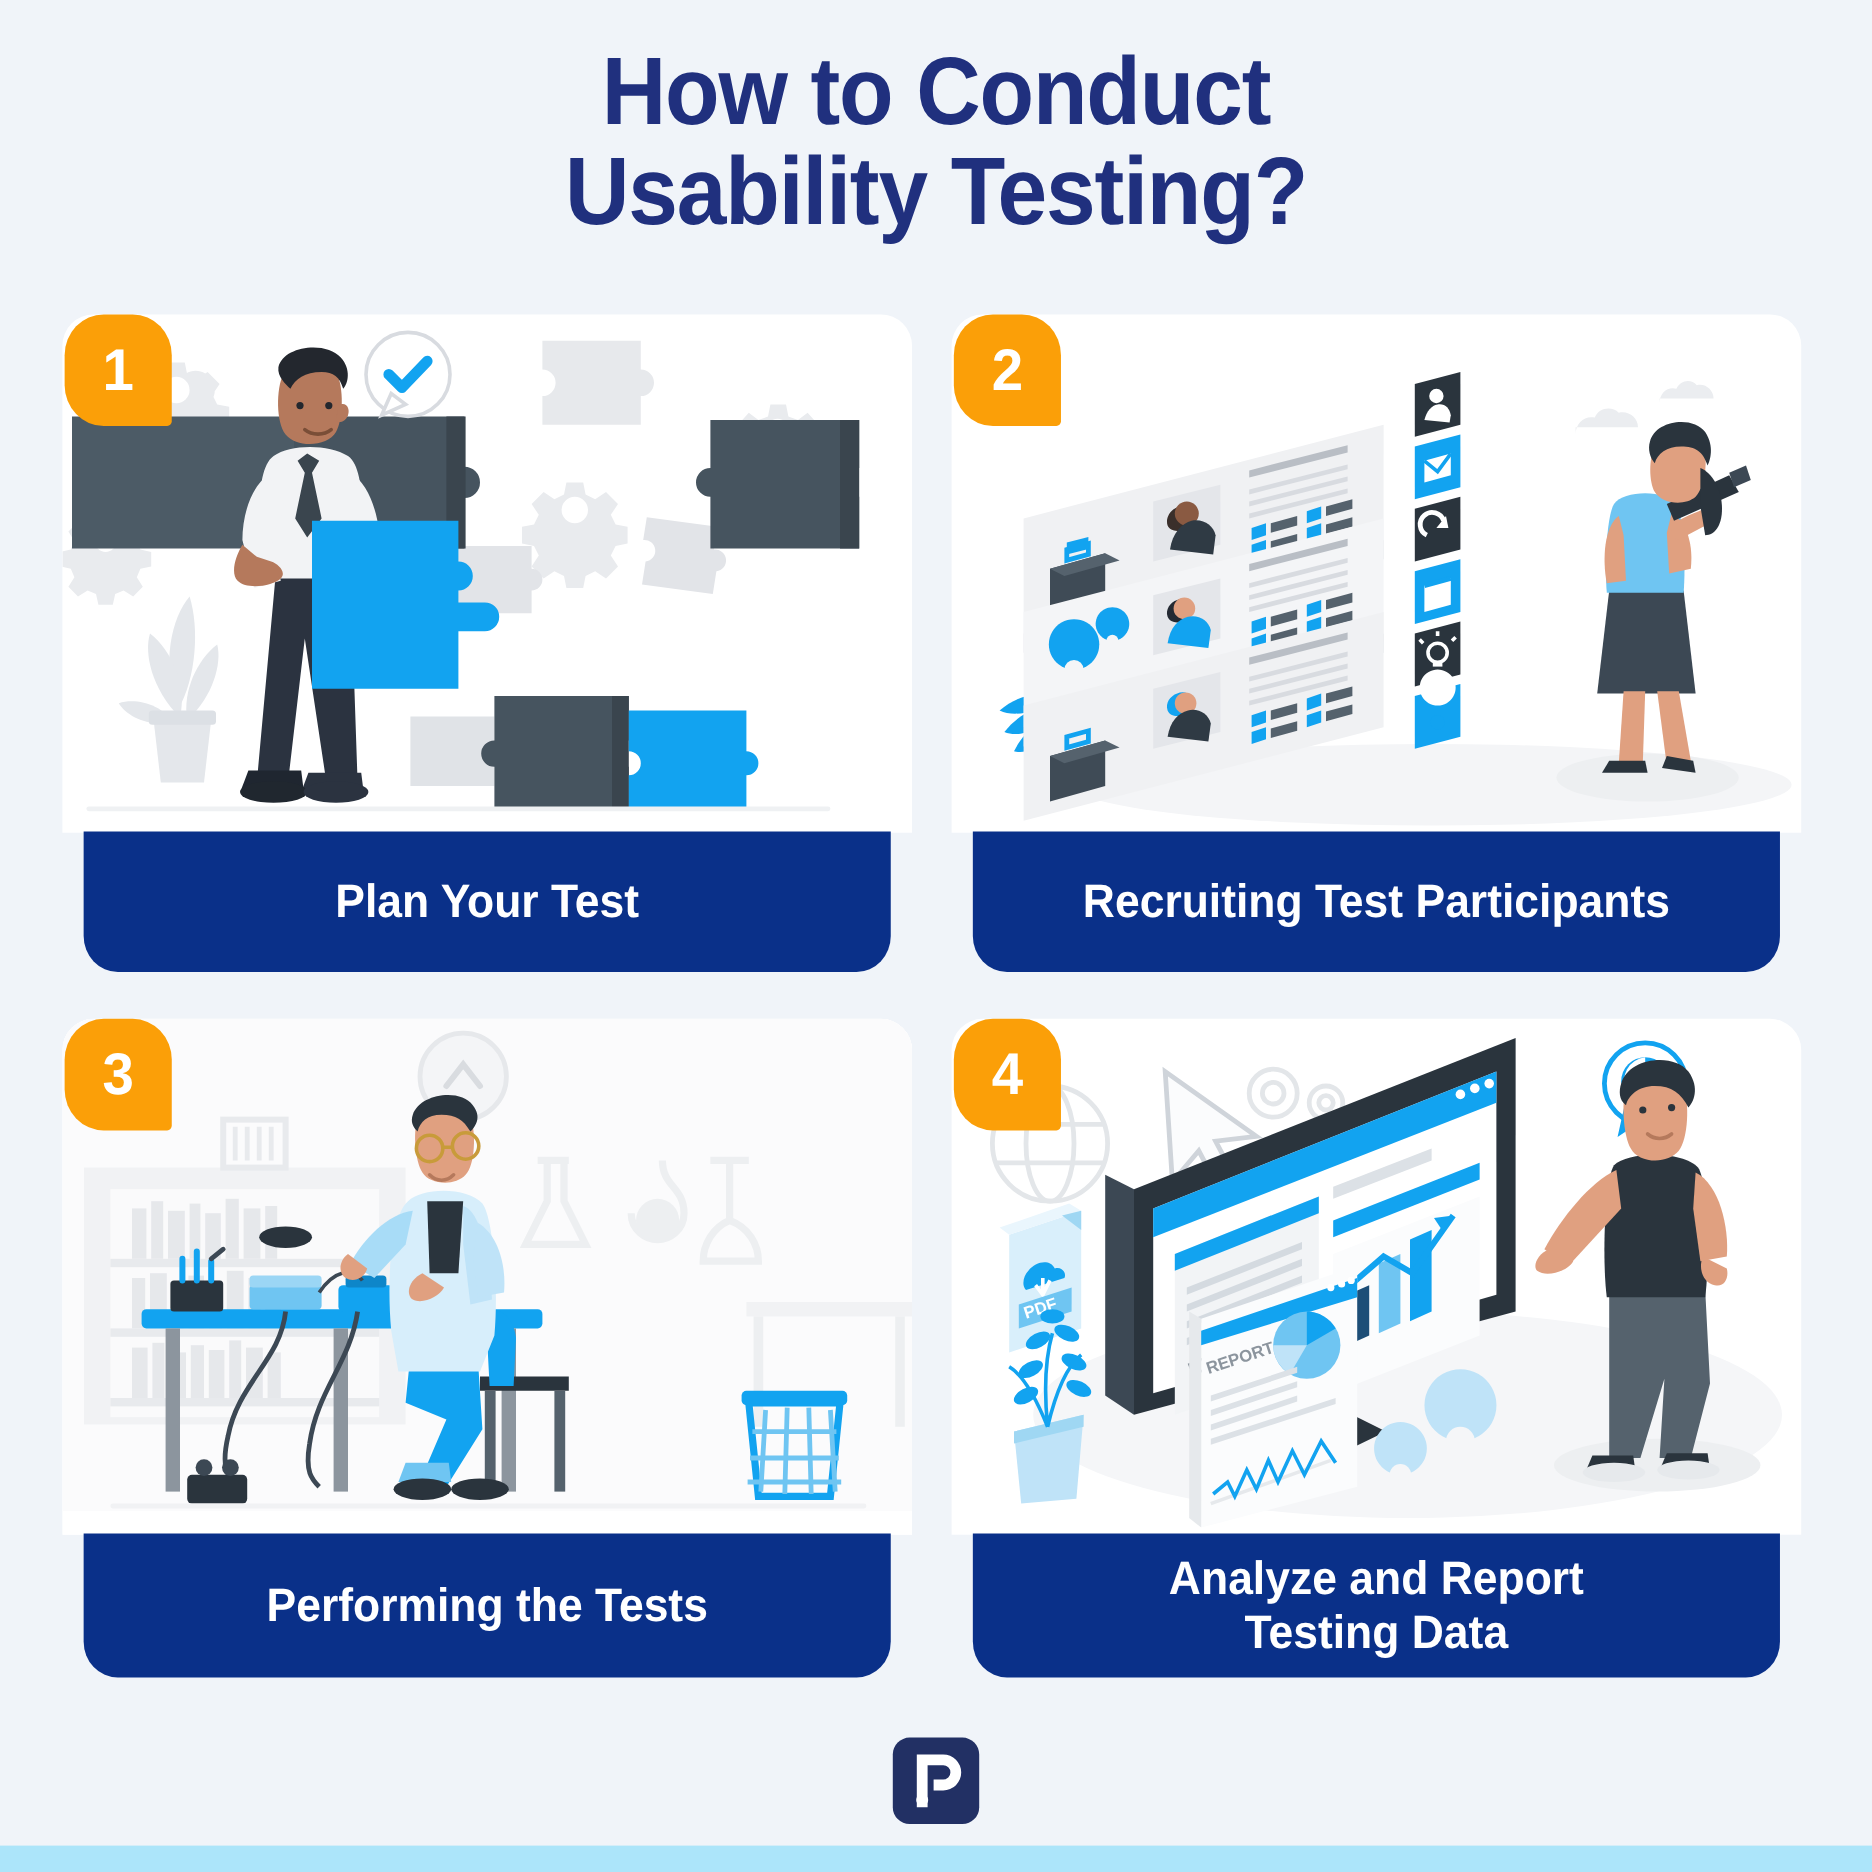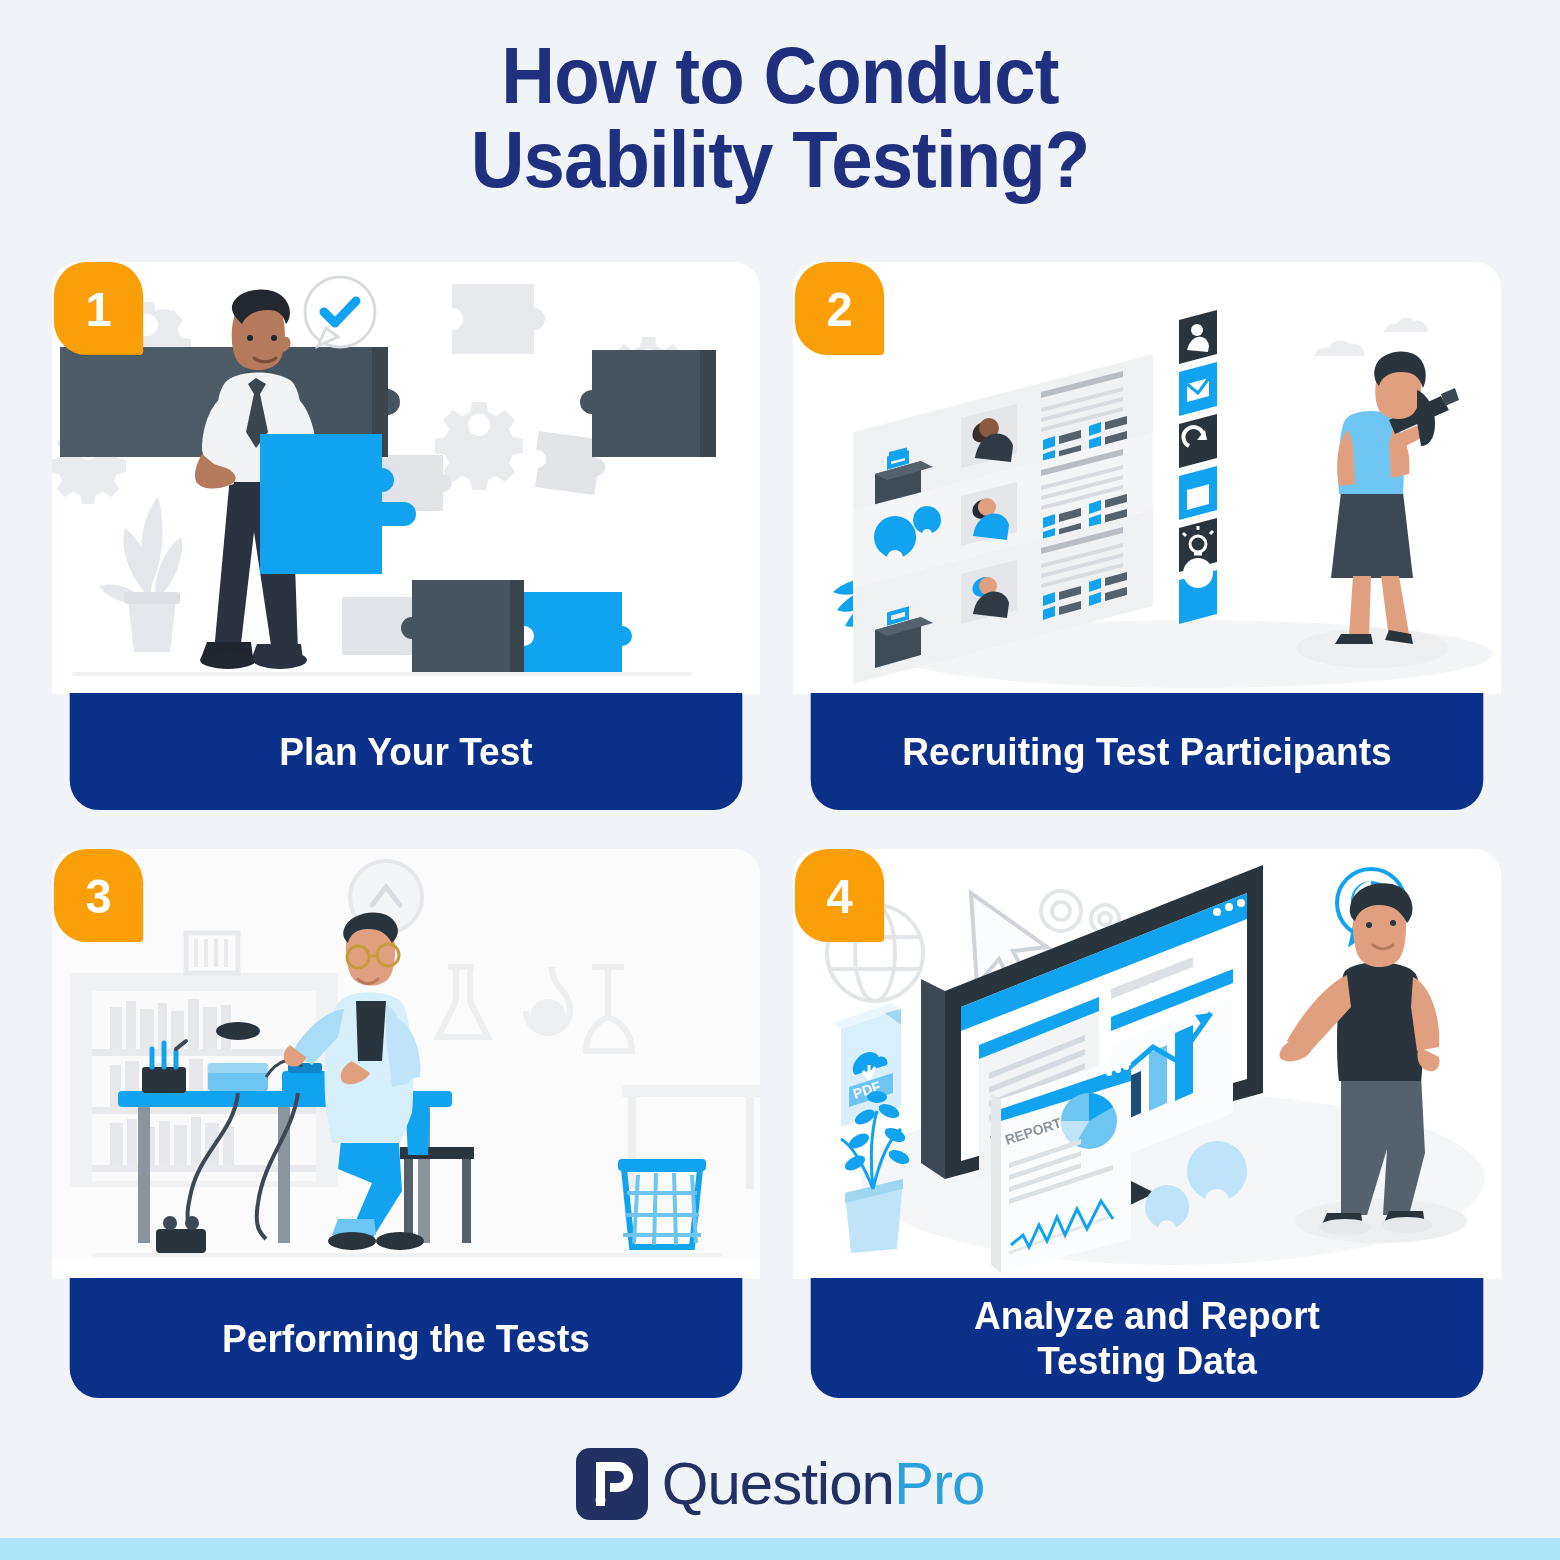--- a/index.html
+++ b/index.html
@@ -668,18 +668,15 @@
 
 </div>
 
 <div class="logo">
   <div class="logo-mark">
     <svg width="72" height="72" viewBox="0 0 72 72" xmlns="http://www.w3.org/2000/svg">
       <path d="M20 14h22a15 15 0 0 1 0 30h-8v-9h8a6 6 0 0 0 0-12h-13v35h-9z" fill="#ffffff"></path>
       <circle cx="24.5" cy="52" r="5" fill="#ffffff"></circle>
     </svg>
   </div>
-  <div class="logo-text">
-    <span class="q">Question</span><span class="p">Pro</span>
-  </div>
 </div>
 
 <div class="footer-strip"></div>
 
 </body></html>

